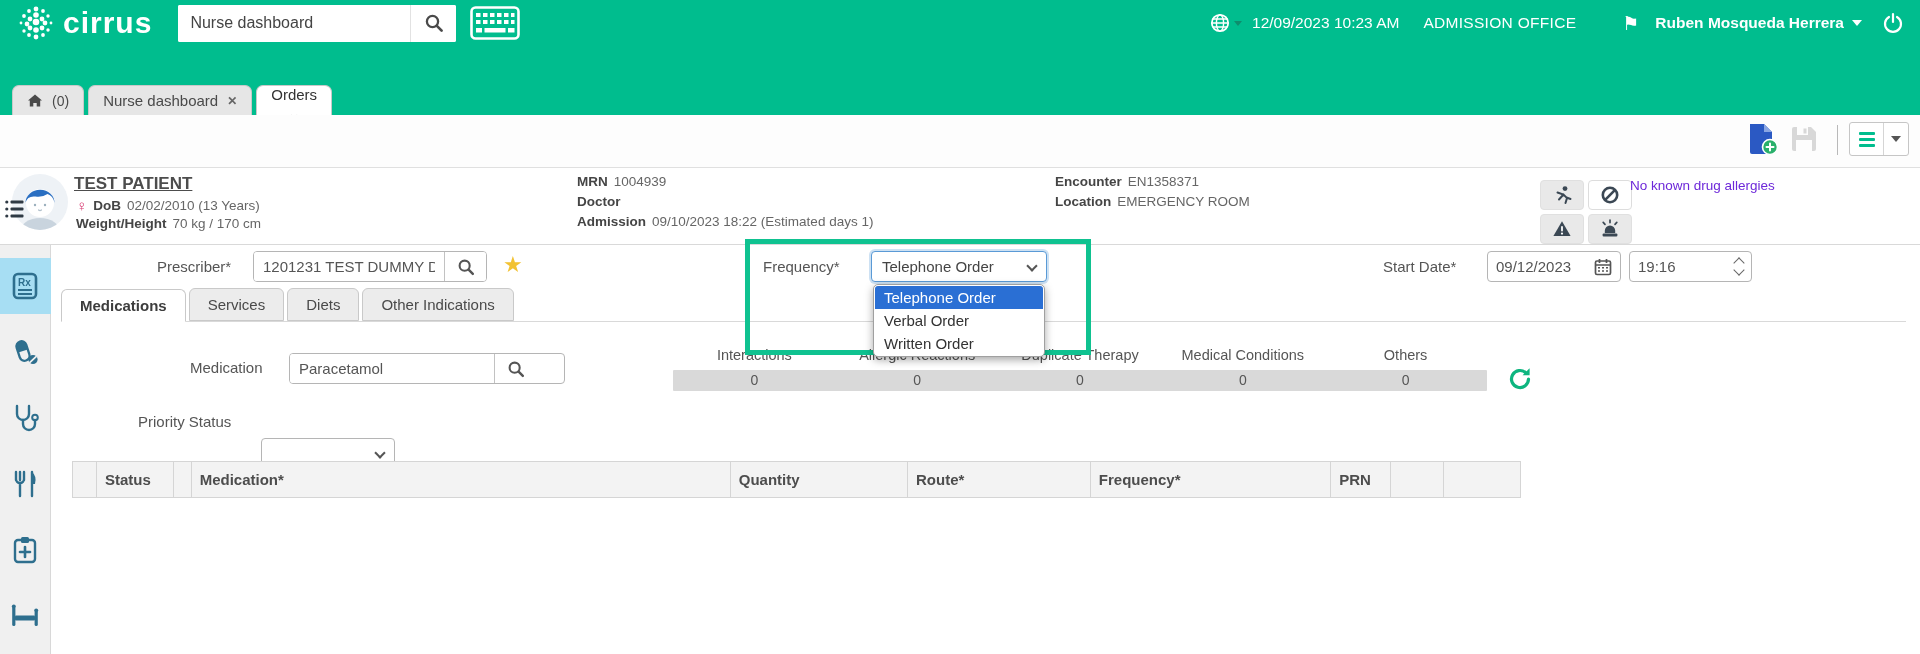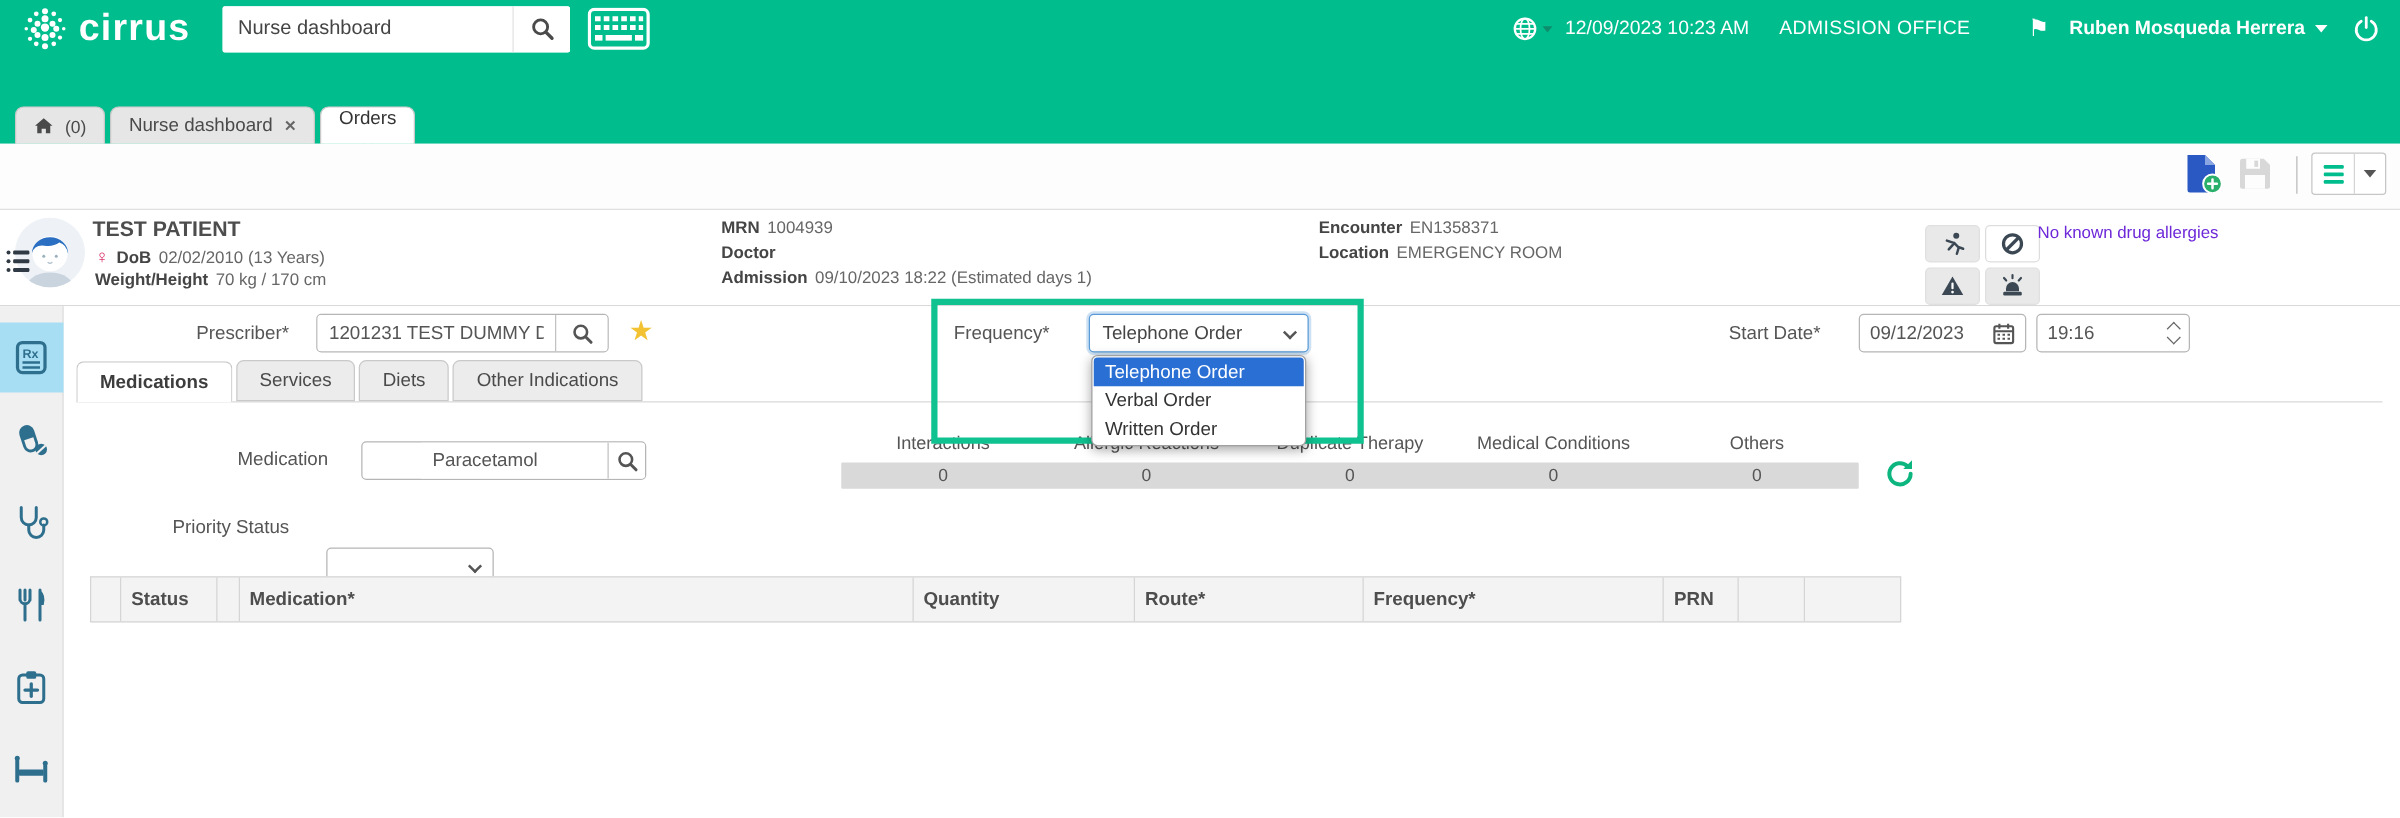--- a/index.html
+++ b/index.html
@@ -40,21 +40,21 @@
   .split-btn { position:absolute; left:1849px; top:7px; width:60px; height:34px; background:#fff; border:1px solid #c6c6c6; border-radius:3px; display:flex; }
   .split-btn .seg1 { width:34px; display:flex; flex-direction:column; justify-content:center; align-items:center; gap:3px; border-right:1px solid #d5d5d5; cursor:pointer; }
   .split-btn .seg1 i { width:16px; height:3px; background:#00bd8e; border-radius:1px; }
   .split-btn .seg2 { flex:1; display:flex; align-items:center; justify-content:center; cursor:pointer; }
   .split-btn .seg2 .caret-down { border-top-color:#555; }
 
   
   .phdr { position:absolute; left:0; top:168px; right:0; height:77px; background:#fff; border-bottom:1px solid #d9d9d9; }
   .ctx-ico { position:absolute; left:4px; top:30px; z-index:2; background:transparent; border:none; cursor:pointer; }
   .avatar { position:absolute; left:12px; top:6px; }
-  .p-name { position:absolute; left:74px; top:6px; font-size:17px; font-weight:600; color:#4d4d4d; }
+  .p-name { position:absolute; left:74px; top:6px; font-size:17px; font-weight:600; color:#4d4d4d;text-decoration:underline; }
   .p-row { position:absolute; font-size:13.5px; color:#666; display:flex; align-items:center; gap:6px; }
   .p-row b { color:#454545; }
   .gender { color:#d6336c; font-size:15px; font-weight:bold; }
   .alg-grid { position:absolute; left:1540px; top:12px; display:grid; grid-template-columns:44px 44px; grid-auto-rows:30px; gap:4px; }
   .alg-btn { background:#e9e9e9; border:1px solid #e0e0e0; border-radius:4px; display:flex; align-items:center; justify-content:center; color:#3b4854; cursor:pointer; }
   .alg-btn.lite { background:#fff; border-color:#ddd; }
   .alg-note { position:absolute; left:1630px; top:10px; font-size:13.5px; color:#6d28d9; }
 
   
   .sidebar { position:absolute; left:0; top:245px; bottom:0; width:51px; background:#f0f0f0; border-right:1px solid #d8d8d8;
@@ -446,21 +446,21 @@
 
     <div class="otabs">
       <div class="otab active">Medications</div>
       <div class="otab">Services</div>
       <div class="otab">Diets</div>
       <div class="otab">Other Indications</div>
     </div>
     <div class="panel-line"></div>
 
     <span class="abs flabel" style="left:139px; top:114px;">Medication</span>
-    <div class="abs inpgrp" style="left:238px; top:108px; width:228px;padding-left:47px;">
+    <div class="abs inpgrp" style="left:238px; top:108px; width:276px;">
       <input style="width: 204px;" value="Paracetamol">
       <button class="sbtn">
         <svg width="18" height="18" viewBox="0 0 20 20">
           <circle cx="8.5" cy="8.5" r="5.6" fill="none" stroke="currentColor" stroke-width="2.3"></circle>
           <line x1="12.9" y1="12.9" x2="17.6" y2="17.6" stroke="currentColor" stroke-width="2.7" stroke-linecap="round"></line>
         </svg>
       </button>
     </div>
 
     <div class="stats">

